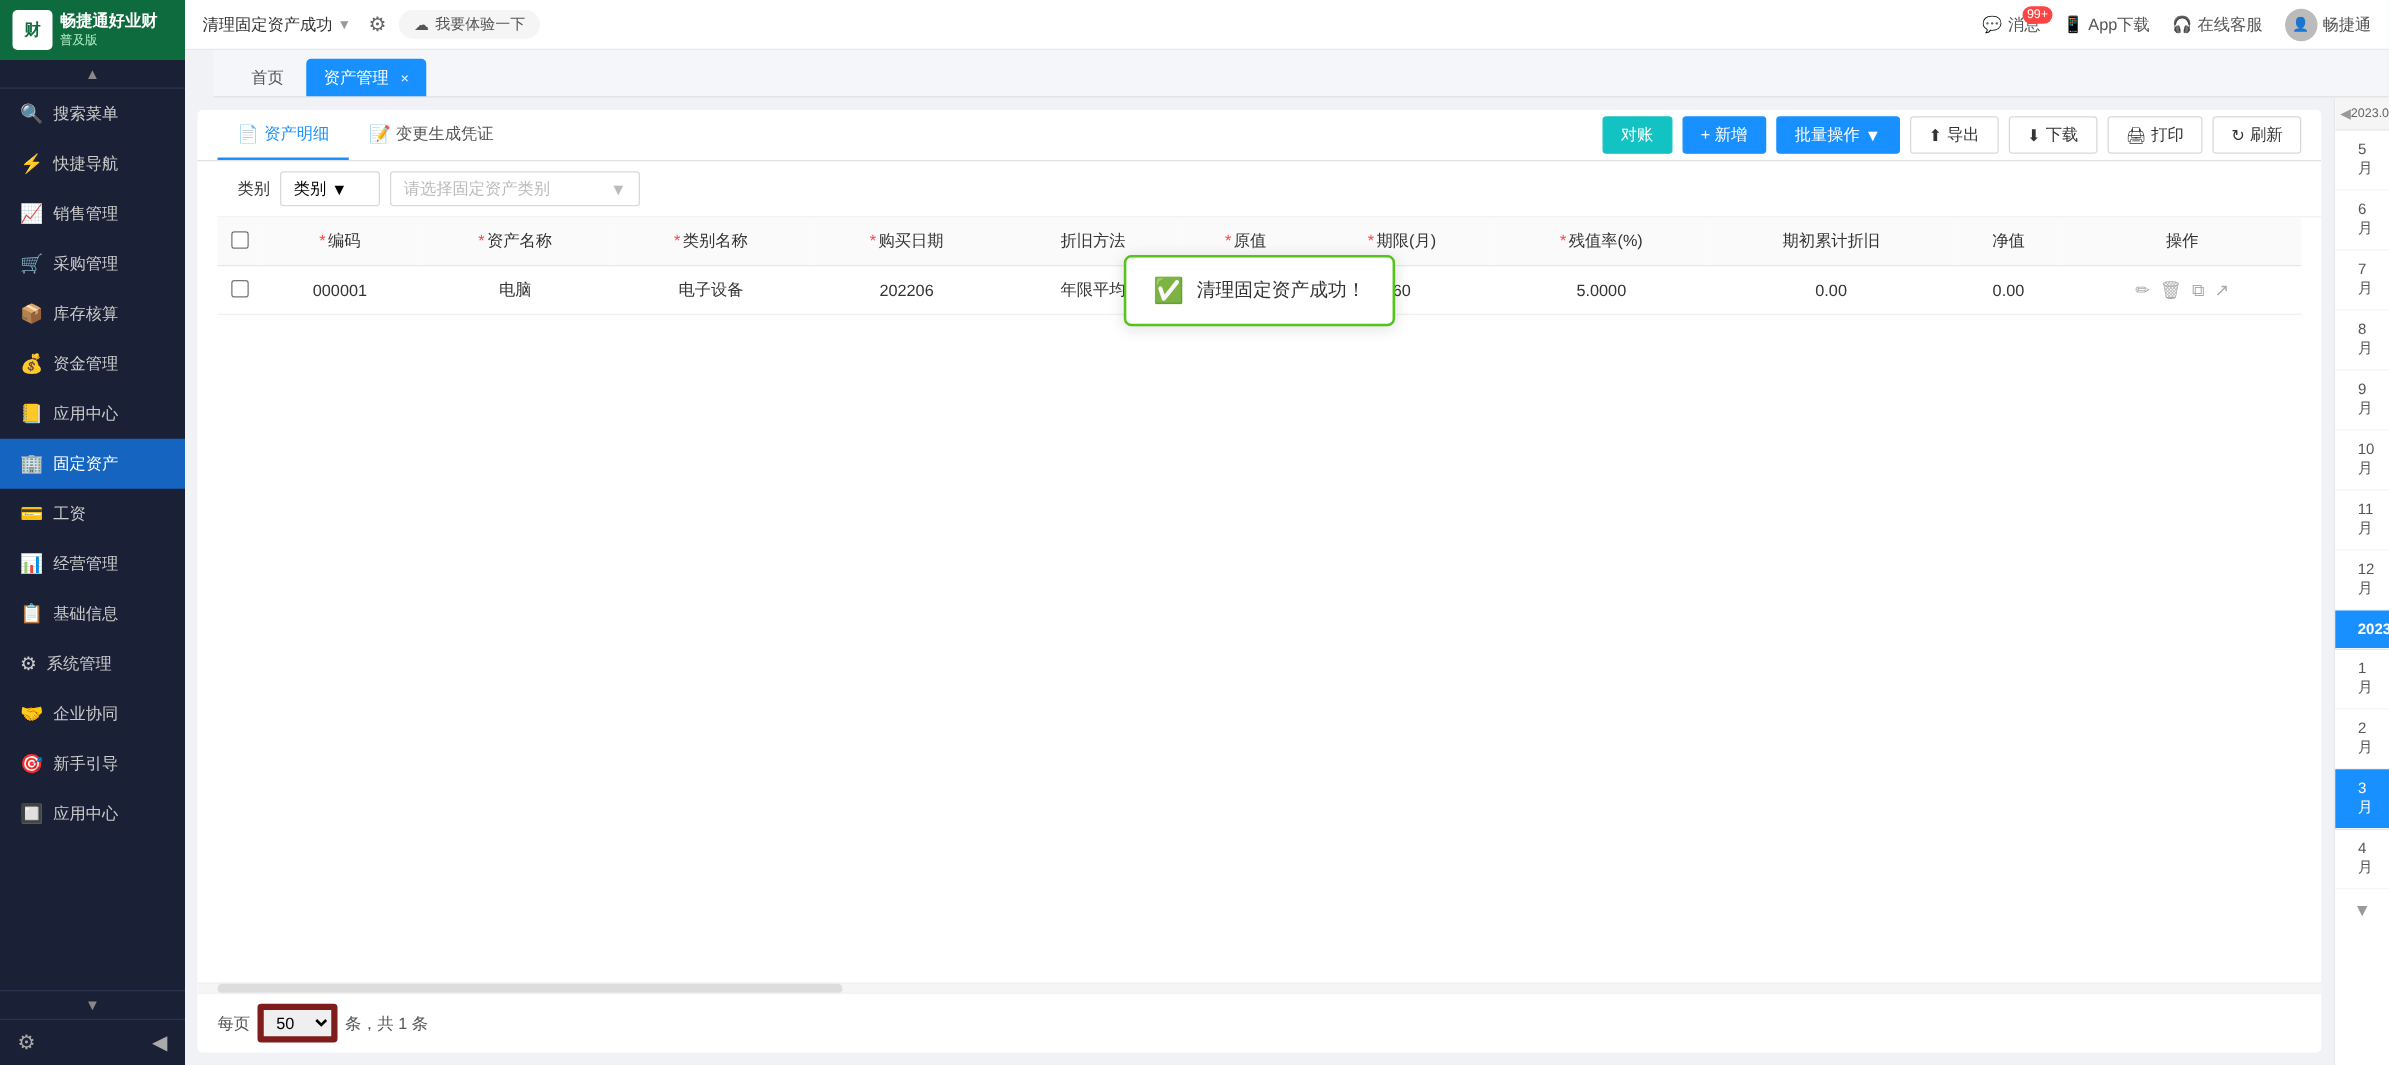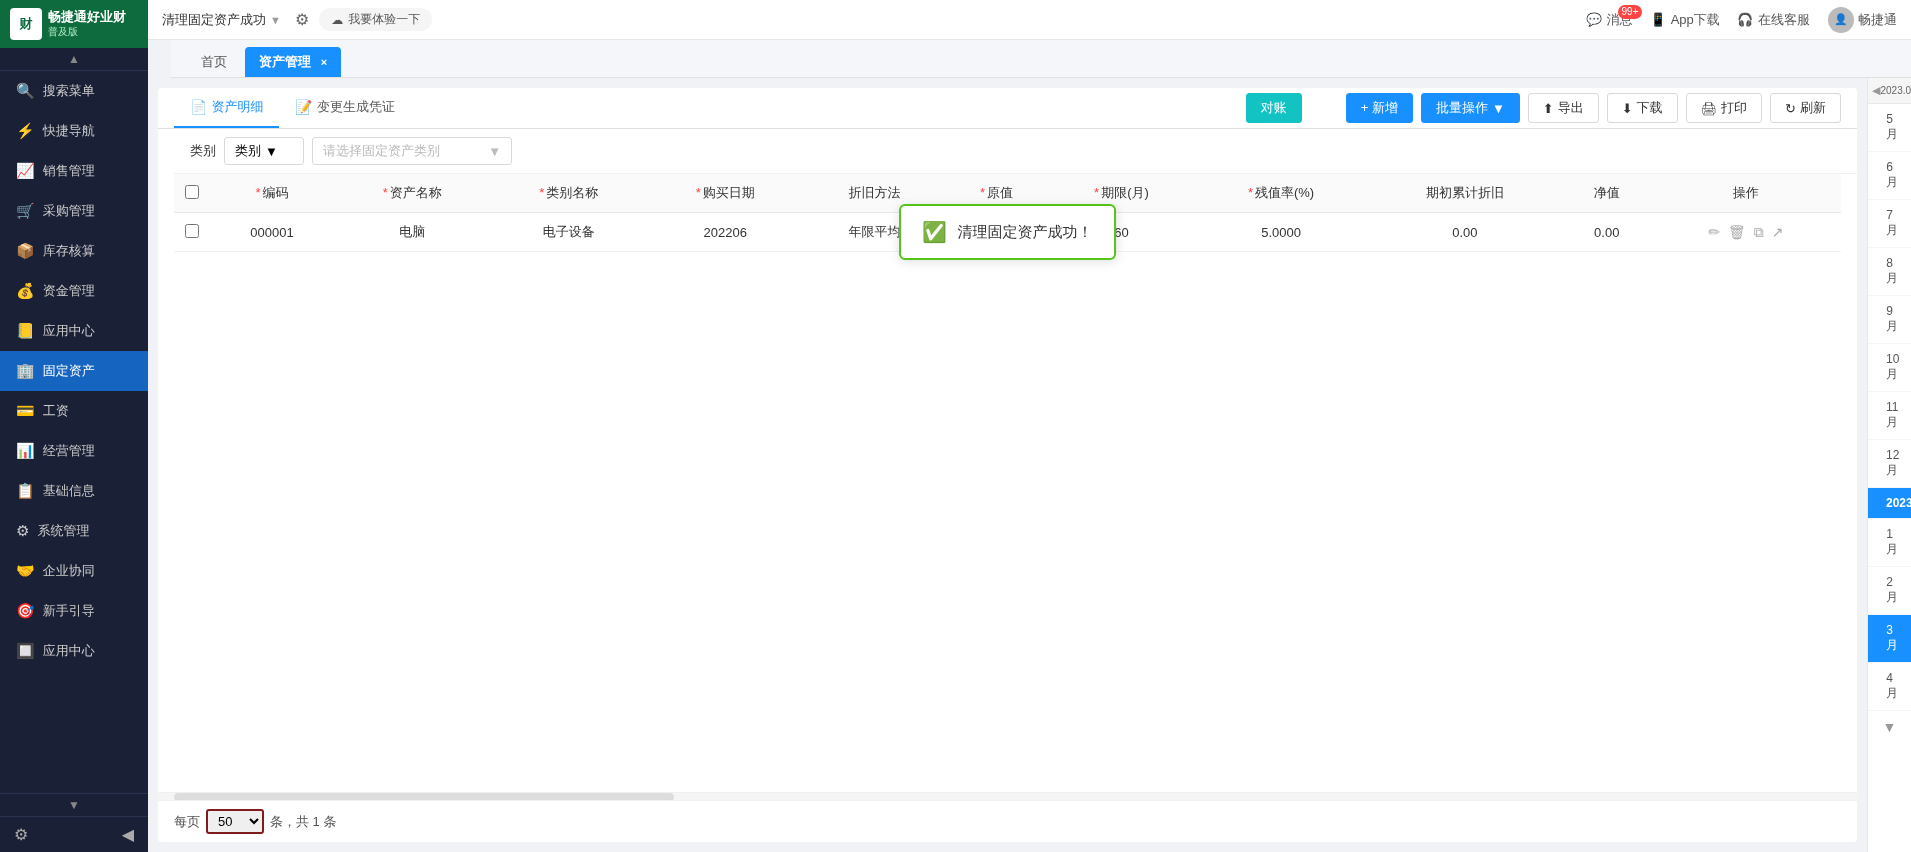--- a/index.html
+++ b/index.html
@@ -105,21 +105,20 @@
     .tab {
       padding: 6px 14px;
       font-size: 13px;
       cursor: pointer;
       color: #555;
       border-radius: 4px 4px 0 0;
     }
     .tab.active {
       background: #1890ff;
       color: #fff;
-      font-weight: bold;
     }
     .tab-close { margin-left: 6px; font-size: 11px; cursor: pointer; }
     .tab-home {
       padding: 6px 14px;
       font-size: 13px; color: #555; cursor: pointer;
     }
 
     
     .content {
       flex: 1; overflow: hidden; display: flex; flex-direction: column;
@@ -139,21 +138,21 @@
       color: #555; border-bottom: 2px solid transparent;
     }
     .sub-tab.active { color: #1890ff; border-bottom: 2px solid #1890ff; }
     .sub-tab-icon { font-size: 14px; }
     .toolbar-right { margin-left: auto; display: flex; align-items: center; gap: 8px; }
     .btn {
       padding: 5px 14px; border-radius: 3px; font-size: 13px;
       cursor: pointer; border: 1px solid #d9d9d9; background: #fff;
       color: #333; display: flex; align-items: center; gap: 4px;
     }
-    .btn-primary { background: #1890ff; color: #fff; border-color: #1890ff; margin-left: 36px; }
+    .btn-primary { background: #1890ff; color: #fff; border-color: #1890ff; }
     .btn-teal { background: #13c2c2; color: #fff; border-color: #13c2c2; }
     .btn-batch {
       background: #1890ff; color: #fff; border-color: #1890ff;
       display: flex; align-items: center; gap: 4px;
     }
     .filter-bar {
       display: flex; align-items: center; gap: 8px;
       padding: 8px 16px;
       border-bottom: 1px solid #f0f0f0;
       flex-shrink: 0;
@@ -219,21 +218,21 @@
 
     
     .pagination {
       border-top: 1px solid #f0f0f0;
       padding: 8px 16px;
       display: flex; align-items: center; gap: 6px;
       font-size: 13px; color: #555;
       flex-shrink: 0;
     }
     .pagination select {
-      border: 2px solid #7f1d1d; border-radius: 3px;
+      border: 5px solid #7f1d1d; border-radius: 3px;
       padding: 2px 6px; font-size: 13px;
     }
 
     
     .right-panel {
       width: 44px;
       background: #fff;
       border-left: 1px solid #e8e8e8;
       display: flex;
       flex-direction: column;

